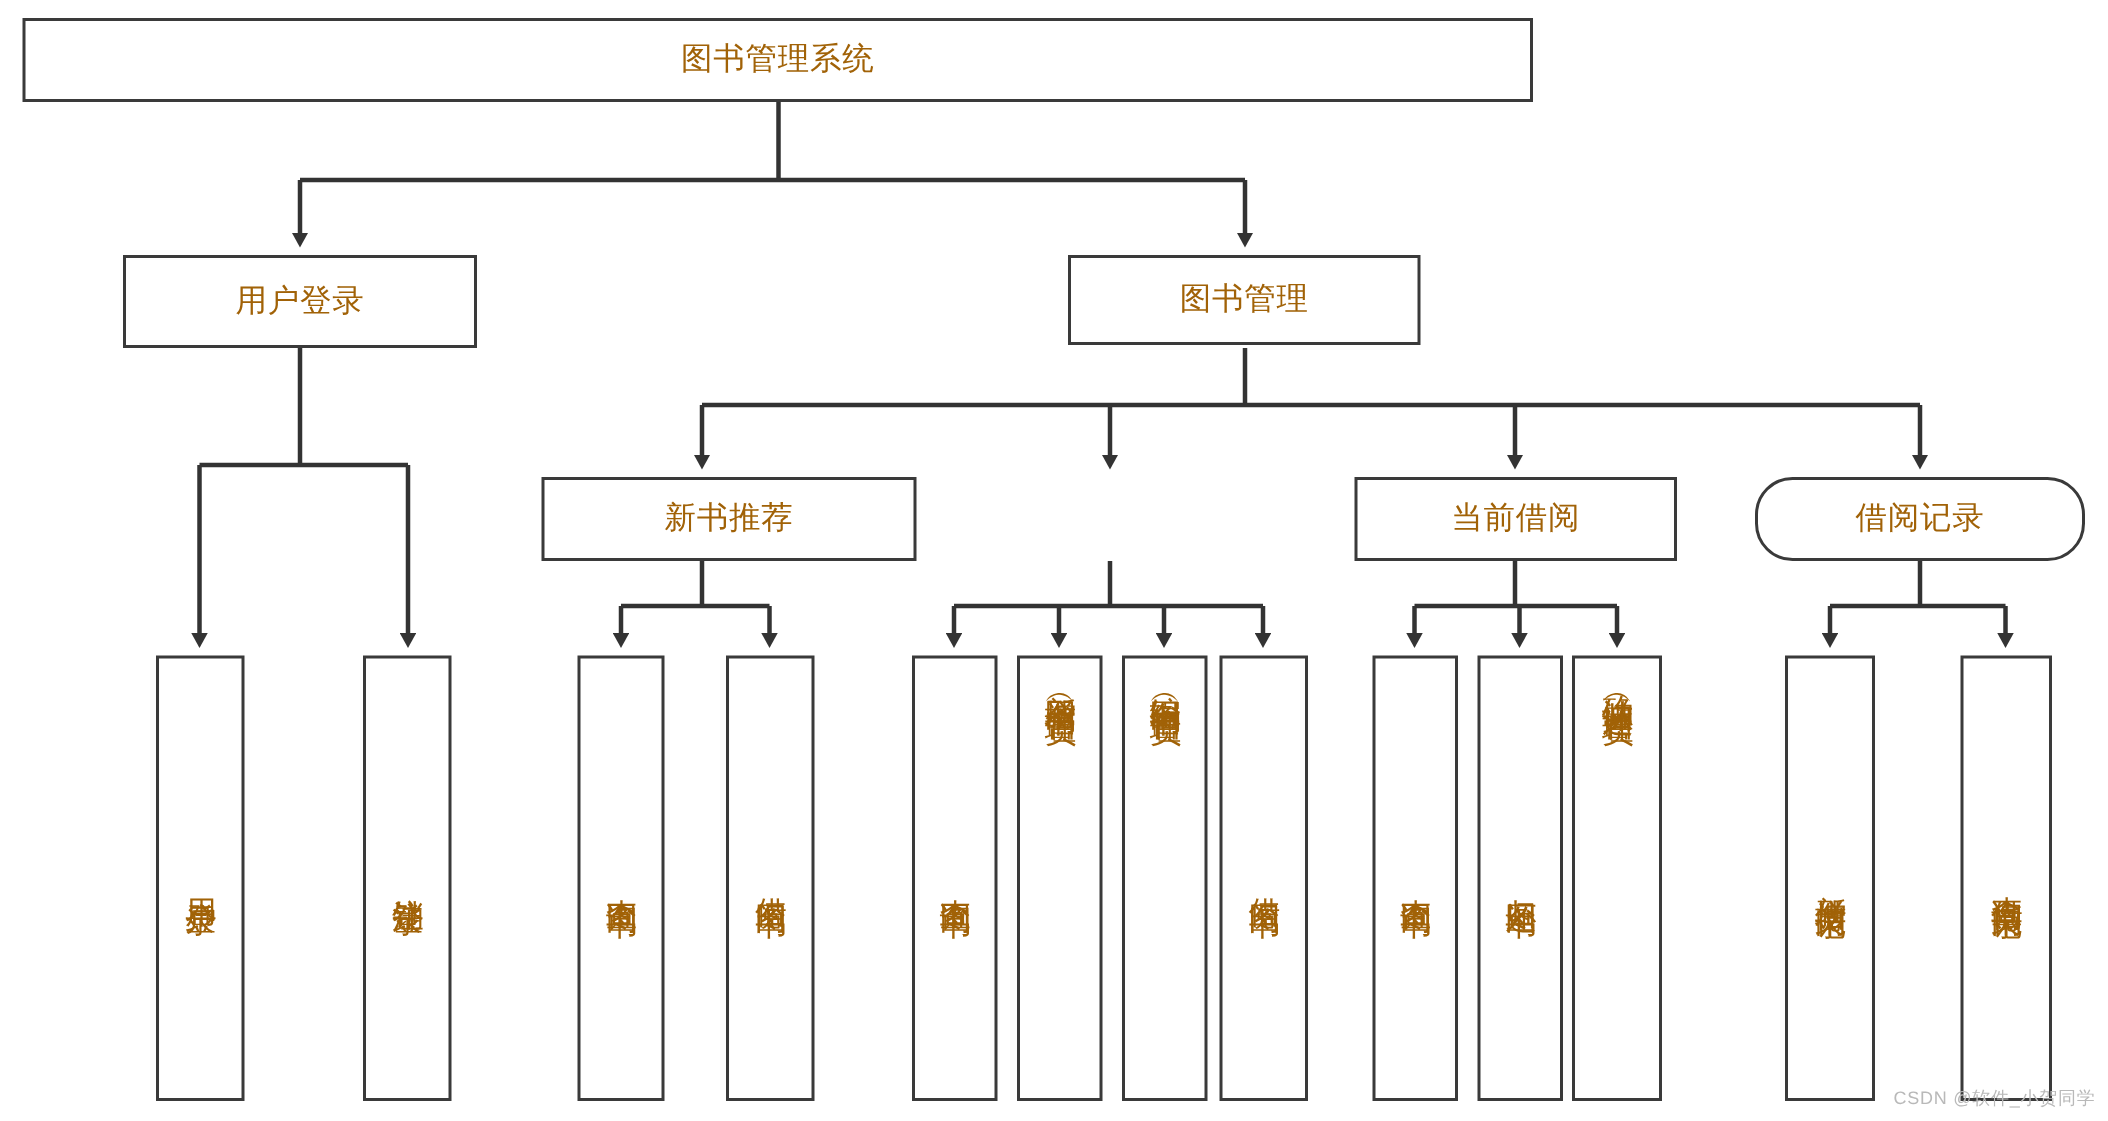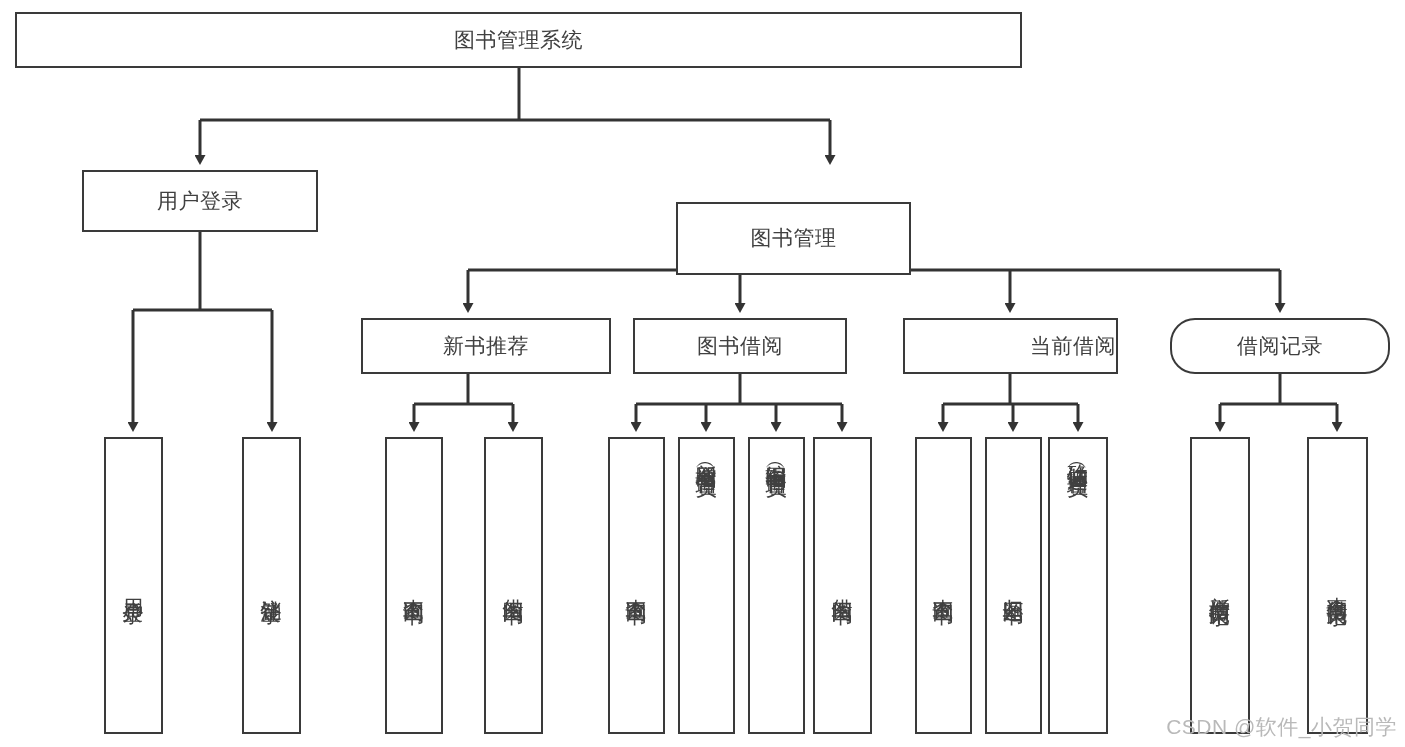--- a/index.html
+++ b/index.html
@@ -31,21 +31,21 @@
     align-items: center;
     justify-content: center;
     color: #1a1a1a;
     z-index: 2;
   }
   .node-label {
     font-size: 21px;
     line-height: 1.15;
     letter-spacing: 0.5px;
     white-space: nowrap;
-    color: #404040;
+    color: #a16207;
   }
   .node.vertical {
     align-items: flex-start;
     padding-top: 8px;
   }
   .node.vertical .node-label {
     writing-mode: vertical-rl;
     text-orientation: upright;
     font-size: 21px;
     letter-spacing: 2px;
@@ -54,21 +54,21 @@
     max-height: 100%;
   }
   .node.vertical.centered {
     align-items: center;
     padding-top: 0;
   }
   #watermark {
     position: absolute;
     right: 8px;
     bottom: 6px;
-    font-size: 21px;
+    font-size: 12px;
     color: #b9b9b9;
     letter-spacing: 0.5px;
     z-index: 5;
     white-space: nowrap;
     font-family: "Liberation Sans", "DejaVu Sans", sans-serif;
   }
 </style>
 </head>
 <body>
 
@@ -124,31 +124,28 @@
     </g>
   </svg>
 
   <div class="node" style="left:15px; top:12px; width:1007px; height:56px;">
     <span class="node-label">图书管理系统</span>
   </div>
 
   <div class="node" style="left:82px; top:170px; width:236px; height:62px;">
     <span class="node-label">用户登录</span>
   </div>
-  <div class="node" style="left:676px; top:170px; width:235px; height:73px;margin-top:32px;">
+  <div class="node" style="left:712px; top:170px; width:235px; height:60px;">
     <span class="node-label">图书管理</span>
   </div>
 
   <div class="node" style="left:361px; top:318px; width:250px; height:56px;">
     <span class="node-label">新书推荐</span>
   </div>
-  <div class="node" style="left:633px; top:318px; width:214px; height:56px;">
-    <span class="node-label">图书借阅</span>
-  </div>
-  <div class="node" style="left:903px; top:318px; width:215px; height:56px;justify-content:flex-end;">
+  <div class="node" style="left:903px; top:318px; width:215px; height:56px;">
     <span class="node-label">当前借阅</span>
   </div>
   <div class="node" style="left:1170px; top:318px; width:220px; height:56px;border-radius:25px;">
     <span class="node-label">借阅记录</span>
   </div>
 
   <div class="node vertical centered" style="left:104px; top:437px; width:59px; height:297px;">
     <span class="node-label">用户登录</span>
   </div>
   <div class="node vertical centered" style="left:242px; top:437px; width:59px; height:297px;">

